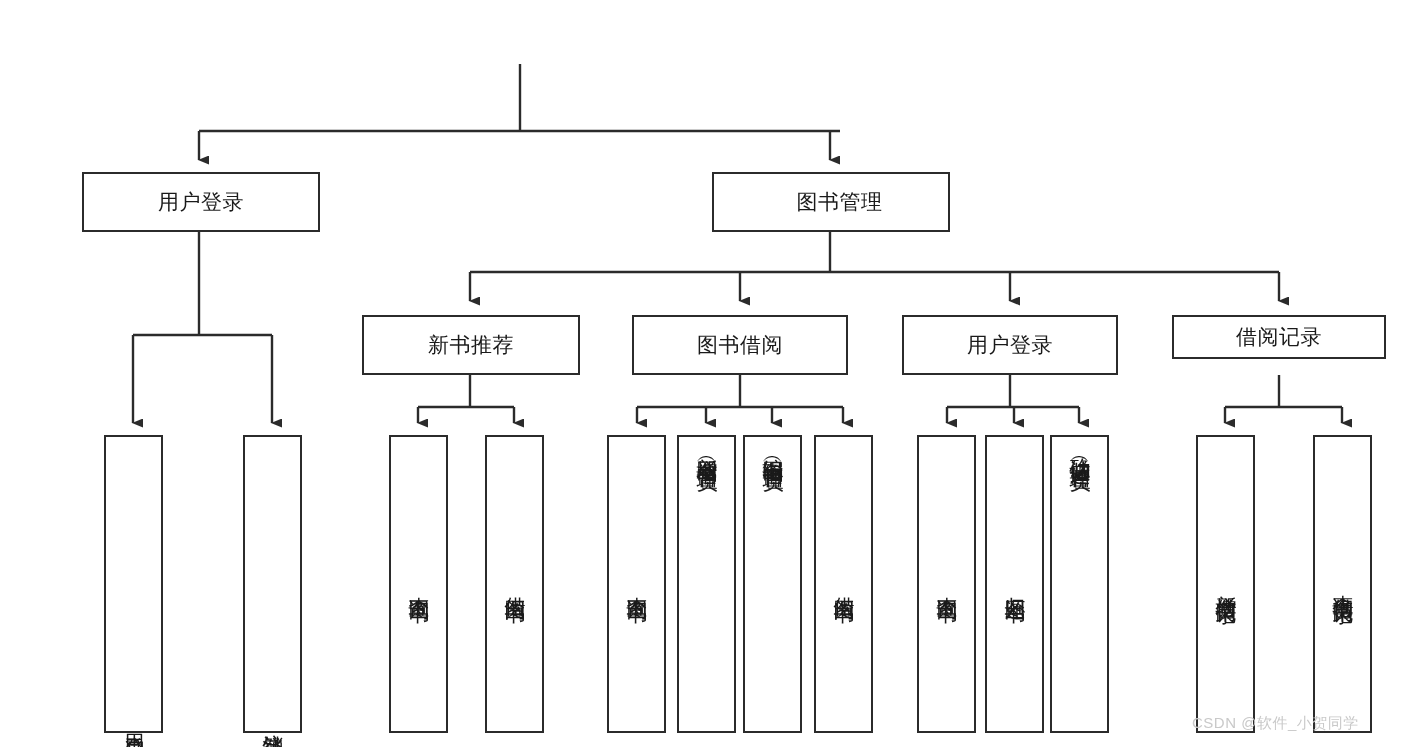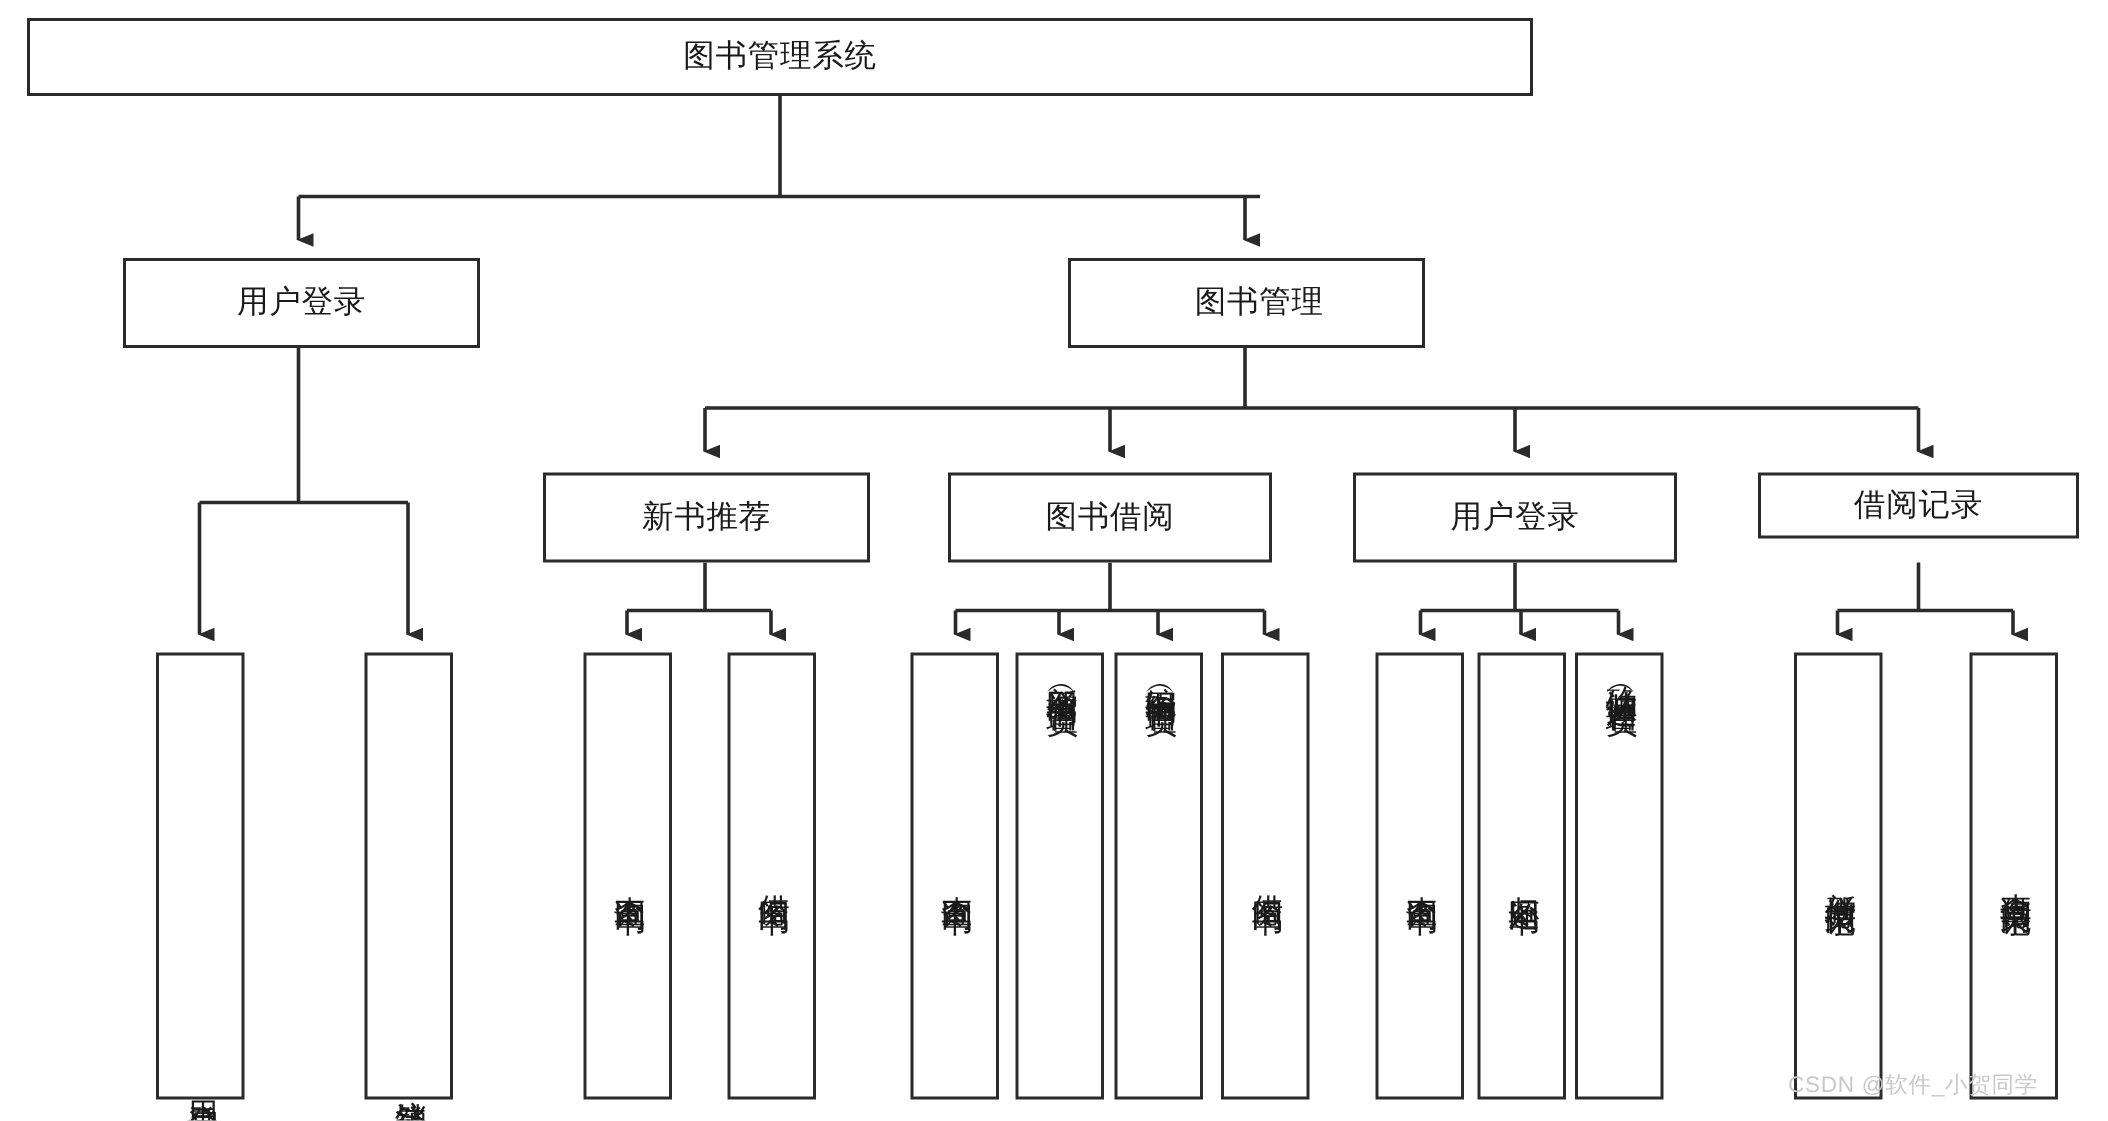--- a/index.html
+++ b/index.html
@@ -120,23 +120,20 @@
       <path d="M1014,407 L1014,423" marker-end="url(#arrowhead)"></path>
       <path d="M1079,407 L1079,423" marker-end="url(#arrowhead)"></path>
 
       <path d="M1279,375 L1279,407"></path>
       <path d="M1225,407 L1342,407"></path>
       <path d="M1225,407 L1225,423" marker-end="url(#arrowhead)"></path>
       <path d="M1342,407 L1342,423" marker-end="url(#arrowhead)"></path>
     </g>
   </svg>
 
-  <div class="node" style="left:18px; top:12px; width:1004px; height:52px;">
-    <span class="node-label">图书管理系统</span>
-  </div>
 
   <div class="node" style="left:82px; top:172px; width:238px; height:60px;">
     <span class="node-label">用户登录</span>
   </div>
   <div class="node" style="left:712px; top:172px; width:238px; height:60px;padding-left:17px;">
     <span class="node-label">图书管理</span>
   </div>
 
   <div class="node" style="left:362px; top:315px; width:218px; height:60px;">
     <span class="node-label">新书推荐</span>

